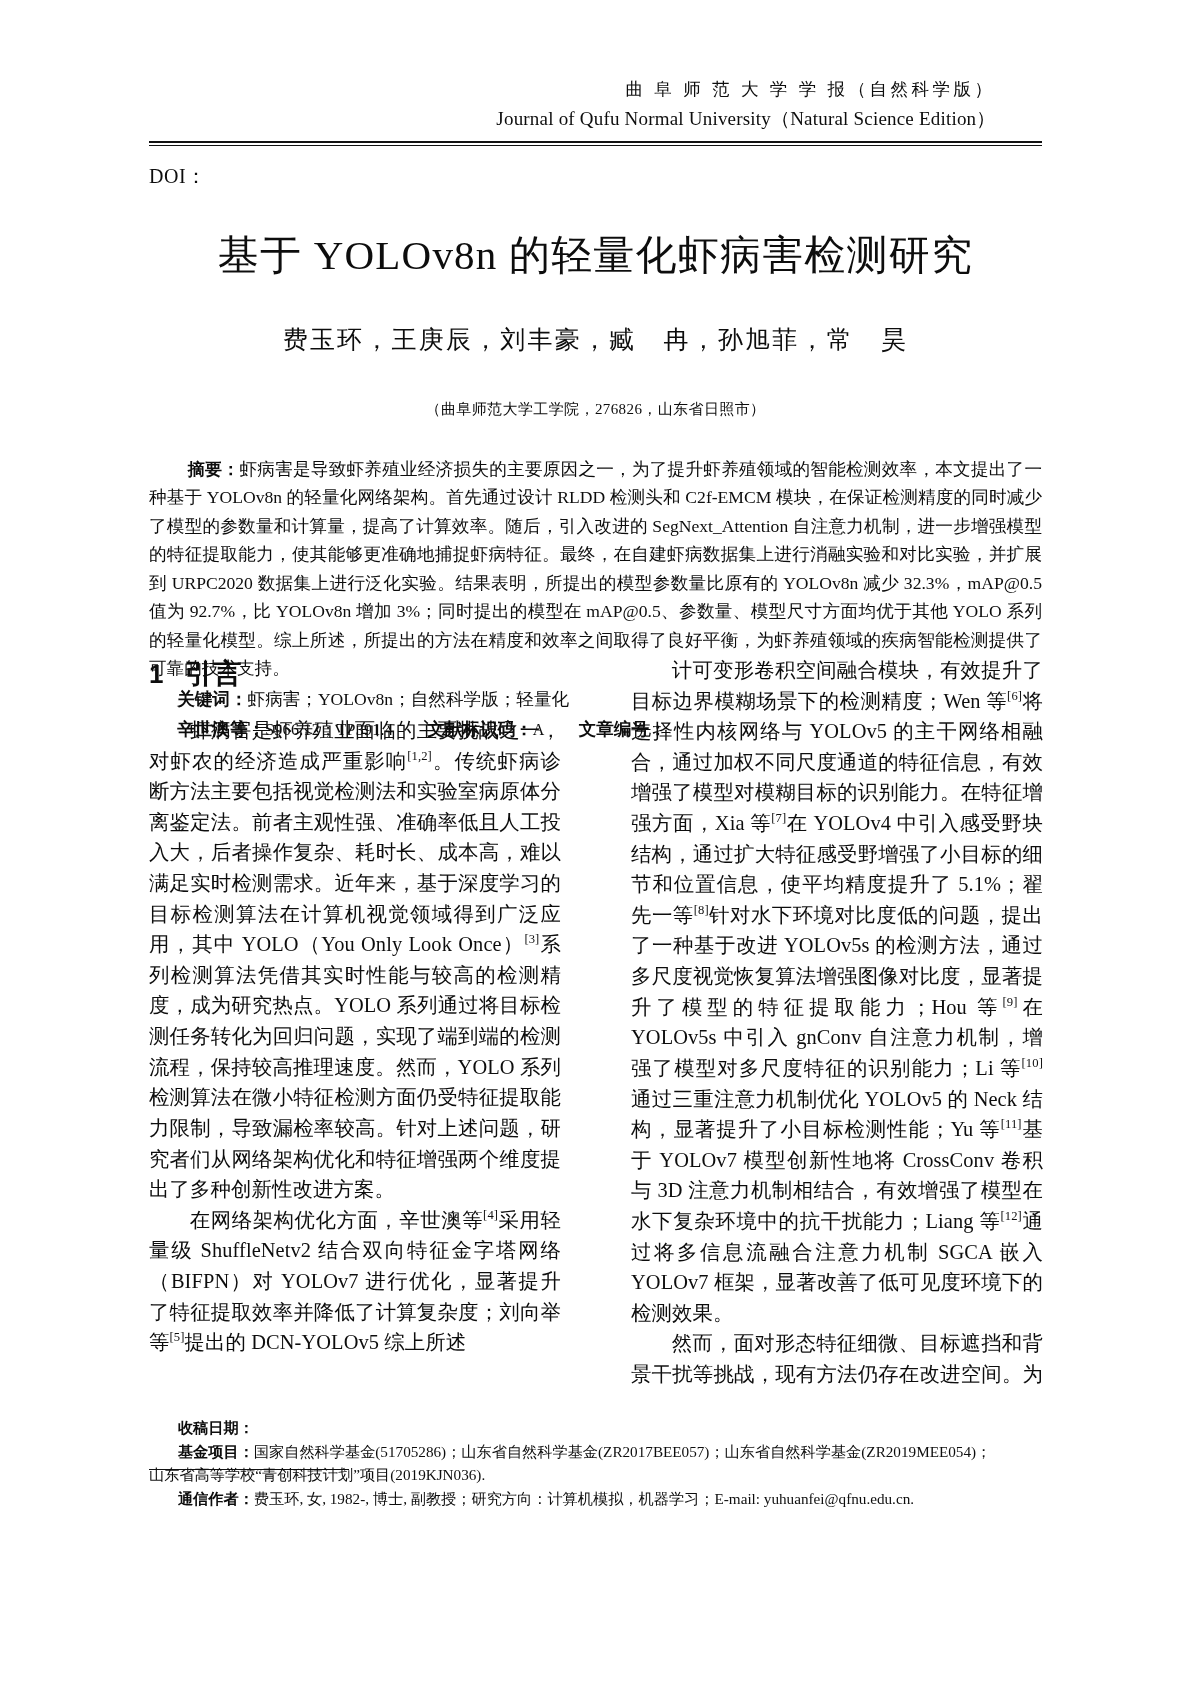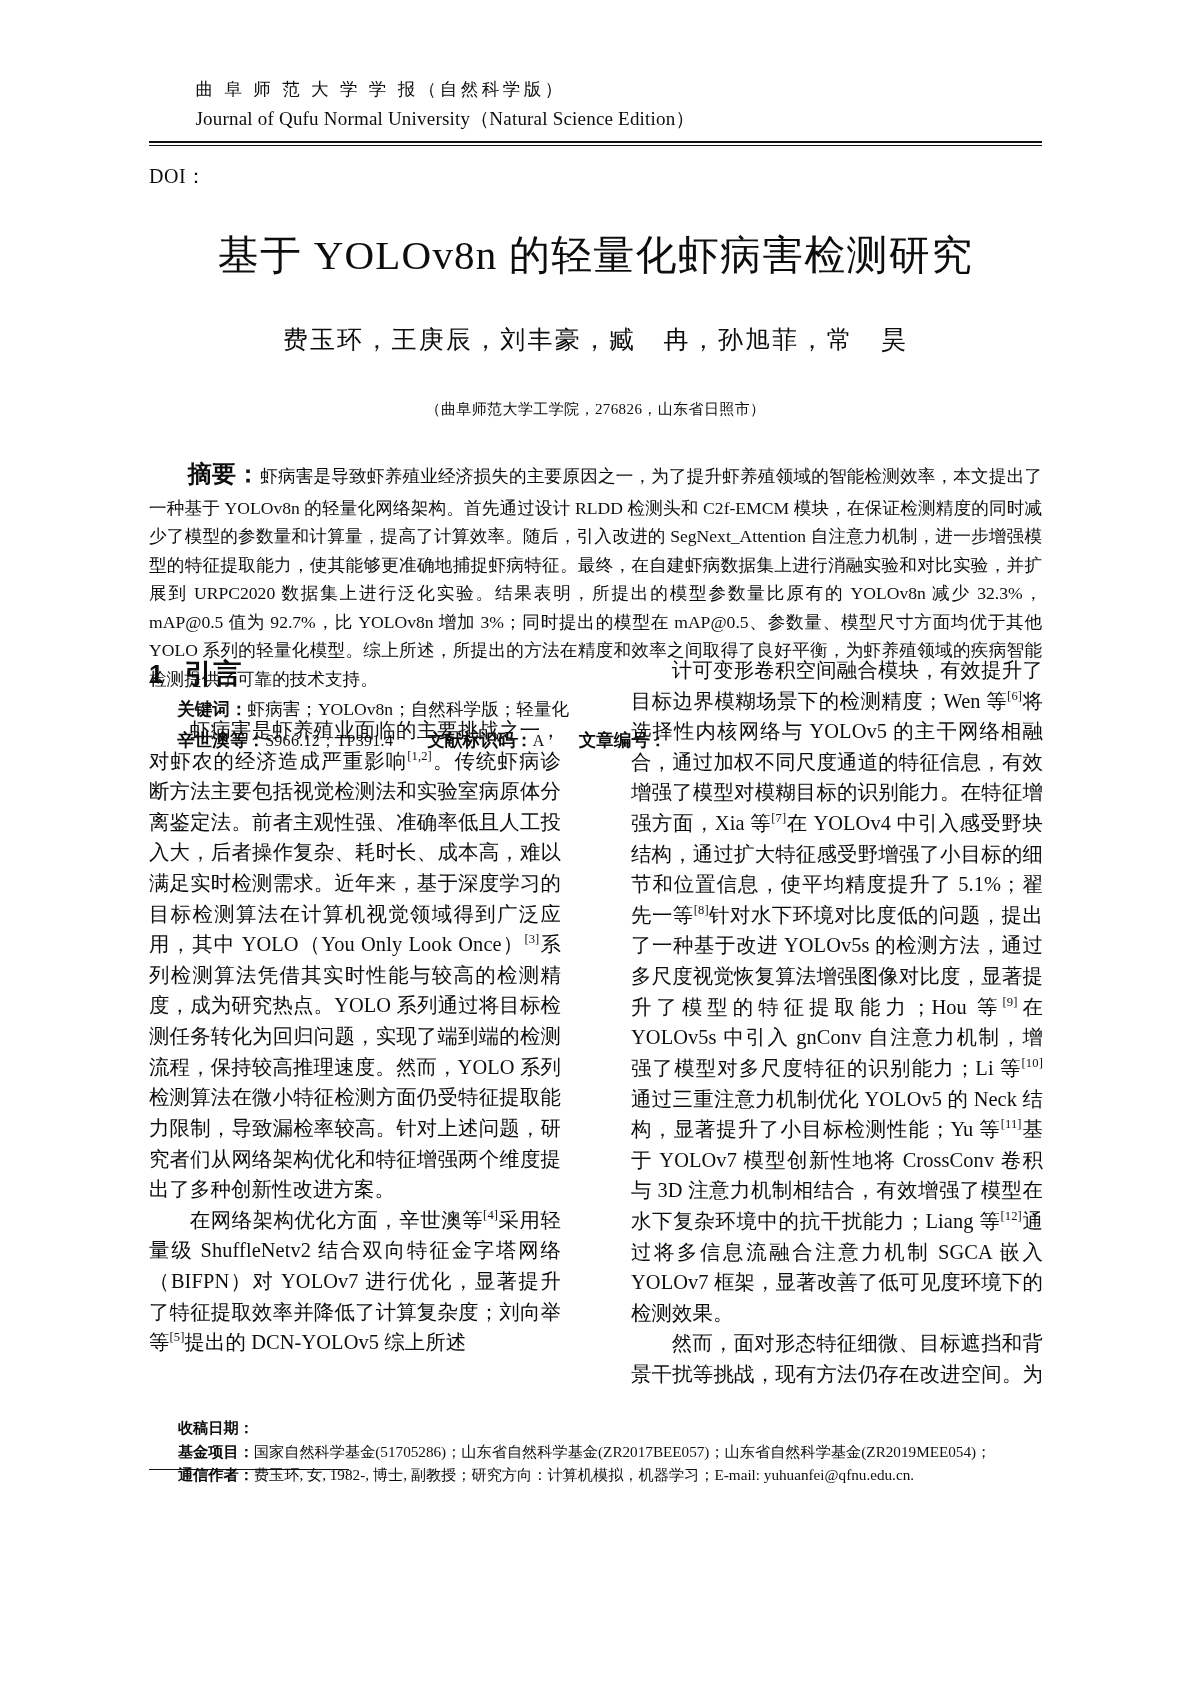--- a/index.html
+++ b/index.html
@@ -19,21 +19,21 @@
     position: absolute;
     left: 0; top: 0;
     width: 1191px;
     height: 1684px;
     padding: 0;
   }
   
   .masthead {
     margin: 76px auto 0 auto;
     width: 800px;
-    text-align: left;
+    text-align: right;
   }
   .masthead-cn {
     font-family: "Liberation Serif", "DejaVu Serif", serif;
     font-size: 17.5px;
     letter-spacing: 3.5px;
     line-height: 1.5;
     white-space: nowrap;
   }
   .masthead-en {
     font-size: 19px;
@@ -88,21 +88,21 @@
     font-size: 17.6px;
     line-height: 1.62;
     text-align: justify;
     text-align-last: left;
     text-indent: 2.2em;
     margin: 0;
   }
   .abs-label {
     font-weight: bold;
     font-family: "Liberation Sans", "DejaVu Sans", sans-serif;
-    font-size: 24px;
+    font-size: 17px;
   }
   .kw-line {
     font-size: 17.6px;
     line-height: 1.62;
     margin: 2px 0 0 0;
     text-indent: 1.6em;
   }
   .kw-label {
     font-weight: bold;
     font-family: "Liberation Sans", "DejaVu Sans", sans-serif;
@@ -209,16 +209,17 @@
           <p class="body"><span>然而，面对形态特征细微、目标遮挡和背景干扰等挑战，现有方法仍存在改进空间。为了解决这些问题，本文提出了一种基于</span></p>
         </div>
     </div>
 
   </div>
 
   <div class="fn-rule"></div>
   <div class="footnotes">
     <p class="fn-line"><span class="fn-label">收稿日期：</span><span></span></p>
     <p class="fn-line"><span class="fn-label">基金项目：</span><span>国家自然科学基金(51705286)；山东省自然科学基金(ZR2017BEE057)；山东省自然科学基金(ZR2019MEE054)；</span></p>
+    <p class="fn-line fn-wrap"><span>山东省高等学校“青创科技计划”项目(2019KJN036).</span></p>
     <p class="fn-line"><span class="fn-label">通信作者：</span><span>费玉环, 女, 1982-, 博士, 副教授；研究方向：计算机模拟，机器学习；E-mail: yuhuanfei@qfnu.edu.cn.</span></p>
   </div>
 
 </div>
 
 </body></html>

